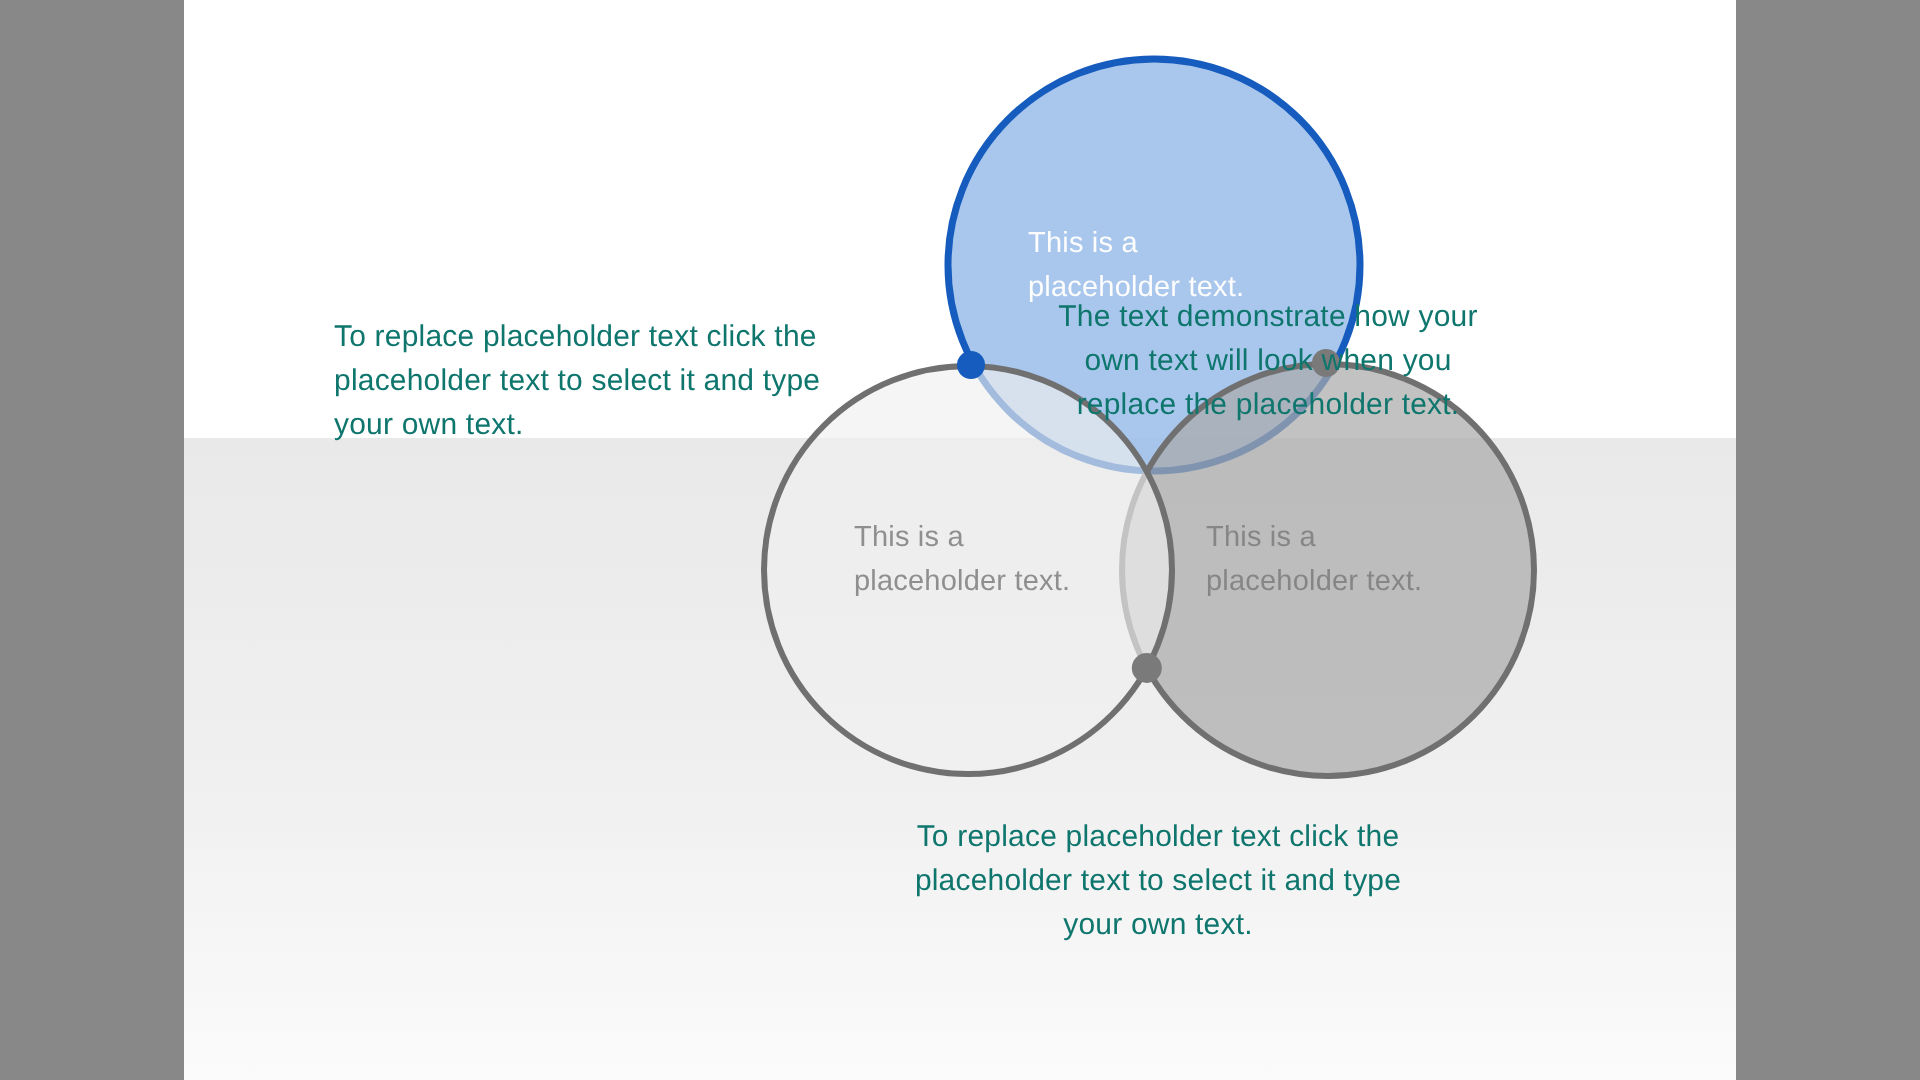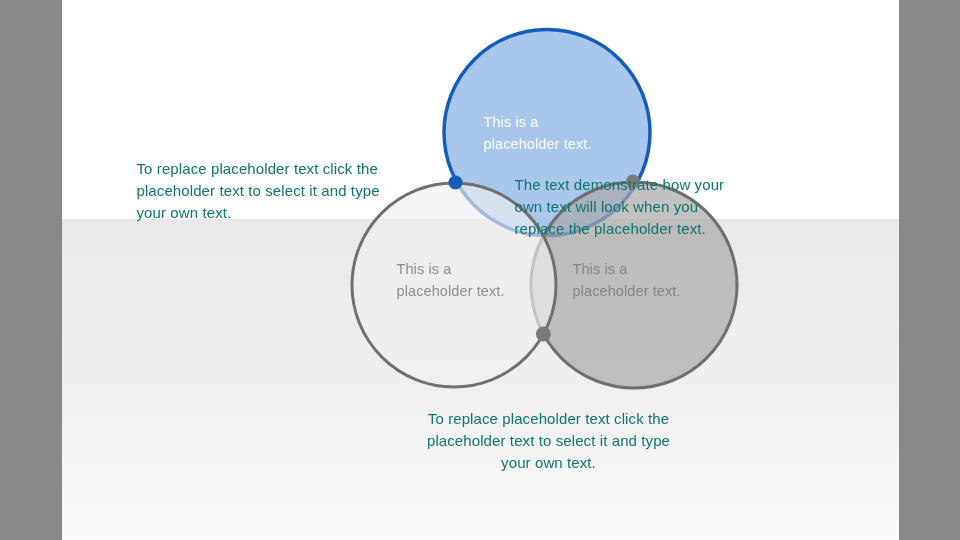--- a/index.html
+++ b/index.html
@@ -1,31 +1,31 @@
 <!DOCTYPE html>
 <html><head>
 <meta charset="utf-8">
 <style>
   html,body{margin:0;padding:0;background:#888;}
   .slide{
-    position:relative;width:837px;height:540px;overflow:hidden;
+    position:relative;width:776px;height:540px;overflow:hidden;
     background:#ffffff;margin:0 auto;
     font-family:"Liberation Sans","DejaVu Sans",sans-serif;
   }
   .band{
     position:absolute;left:0;top:219px;width:960px;height:321px;
     background:linear-gradient(180deg,#e9e9e9 0%,#f0f0f0 55%,#fbfbfb 100%);
   }
   svg.venn{position:absolute;left:0;top:0;}
   .annotation{
     position:absolute;color:#0f766e;font-size:15px;line-height:22px;
     white-space:pre-line;letter-spacing:0.1px;
   }
   .annotation-left{left:75px;top:158px;width:300px;text-align:left;}
-  .annotation-right{right:84px;top:174px;width:300px;text-align:left;}
+  .annotation-right{right:84px;top:148px;width:300px;text-align:center;}
   .annotation-bottom{left:307px;top:408px;width:360px;text-align:center;}
   .circle-label{
     position:absolute;font-size:14.5px;line-height:22px;white-space:pre-line;
     letter-spacing:0.1px;
   }
   .label-top{left:422px;top:111px;color:#fdfdfd;}
   .label-left{left:335px;top:258px;color:#8f8f8f;}
   .label-right{left:511px;top:258px;color:#868686;}
 </style>
 </head>

